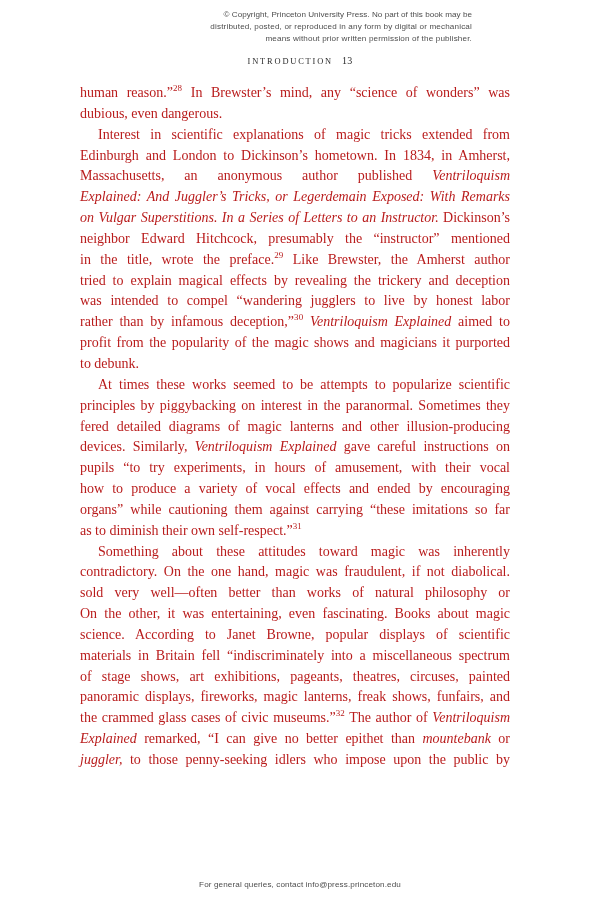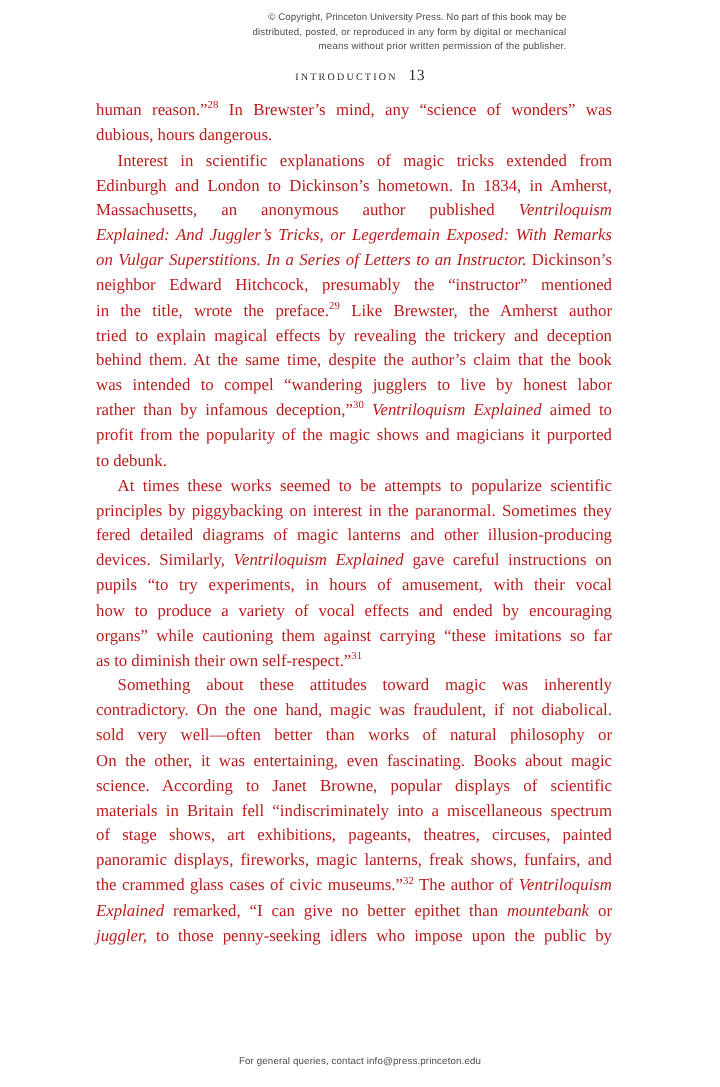--- a/index.html
+++ b/index.html
@@ -53,21 +53,21 @@
     font-size: 8.4px;
     color: #2b2b2b;
   }
   .running-head .rh-title {
     letter-spacing: 0.22em;
     text-transform: uppercase;
   }
   .running-head .rh-folio {
     letter-spacing: 0.02em;
     margin-left: 9px;
-    font-size: 13px;
+    font-size: 10px;
     margin-top: 12px;
   }
 
   
   .textblock {
     position: absolute;
     left: 80px;
     top: 83px;
     width: 430px;
   }
@@ -129,33 +129,32 @@
   </div>
 
   <div class="running-head">
     <span class="rh-title">INTRODUCTION</span><span class="rh-folio">13</span>
   </div>
 
   <div class="textblock">
 
     <p class="para">
       <span class="ln j">human reason.”<sup>28</sup> In Brewster’s mind, any “science of wonders” was</span>
-      <span class="ln">dubious, hours dangerous.</span>
+      <span class="ln">dubious, even dangerous.</span>
     </p>
 
     <p class="para">
       <span class="ln j ind">Interest in scientific explanations of magic tricks extended from</span>
       <span class="ln j">Edinburgh and London to Dickinson’s hometown. In 1834, in Amherst,</span>
       <span class="ln j">Massachusetts, an anonymous author published <i>Ventriloquism</i></span>
       <span class="ln j"><i>Explained: And Juggler’s Tricks, or Legerdemain Exposed: With Remarks</i></span>
       <span class="ln j"><i>on Vulgar Superstitions. In a Series of Letters to an Instructor.</i> Dickinson’s</span>
       <span class="ln j">neighbor Edward Hitchcock, presumably the “instructor” mentioned</span>
       <span class="ln j">in the title, wrote the preface.<sup>29</sup> Like Brewster, the Amherst author</span>
       <span class="ln j">tried to explain magical effects by revealing the trickery and deception</span>
-      <span class="ln j">behind them. At the same time, despite the author’s claim that the book</span>
       <span class="ln j">was intended to compel “wandering jugglers to live by honest labor</span>
       <span class="ln j">rather than by infamous deception,”<sup>30</sup> <i>Ventriloquism Explained</i> aimed to</span>
       <span class="ln j">profit from the popularity of the magic shows and magicians it purported</span>
       <span class="ln">to debunk.</span>
     </p>
 
     <p class="para">
       <span class="ln j ind">At times these works seemed to be attempts to popularize scientific</span>
       <span class="ln j">principles by piggybacking on interest in the paranormal. Sometimes they</span>
       <span class="ln j">fered detailed diagrams of magic lanterns and other illusion-producing</span>

